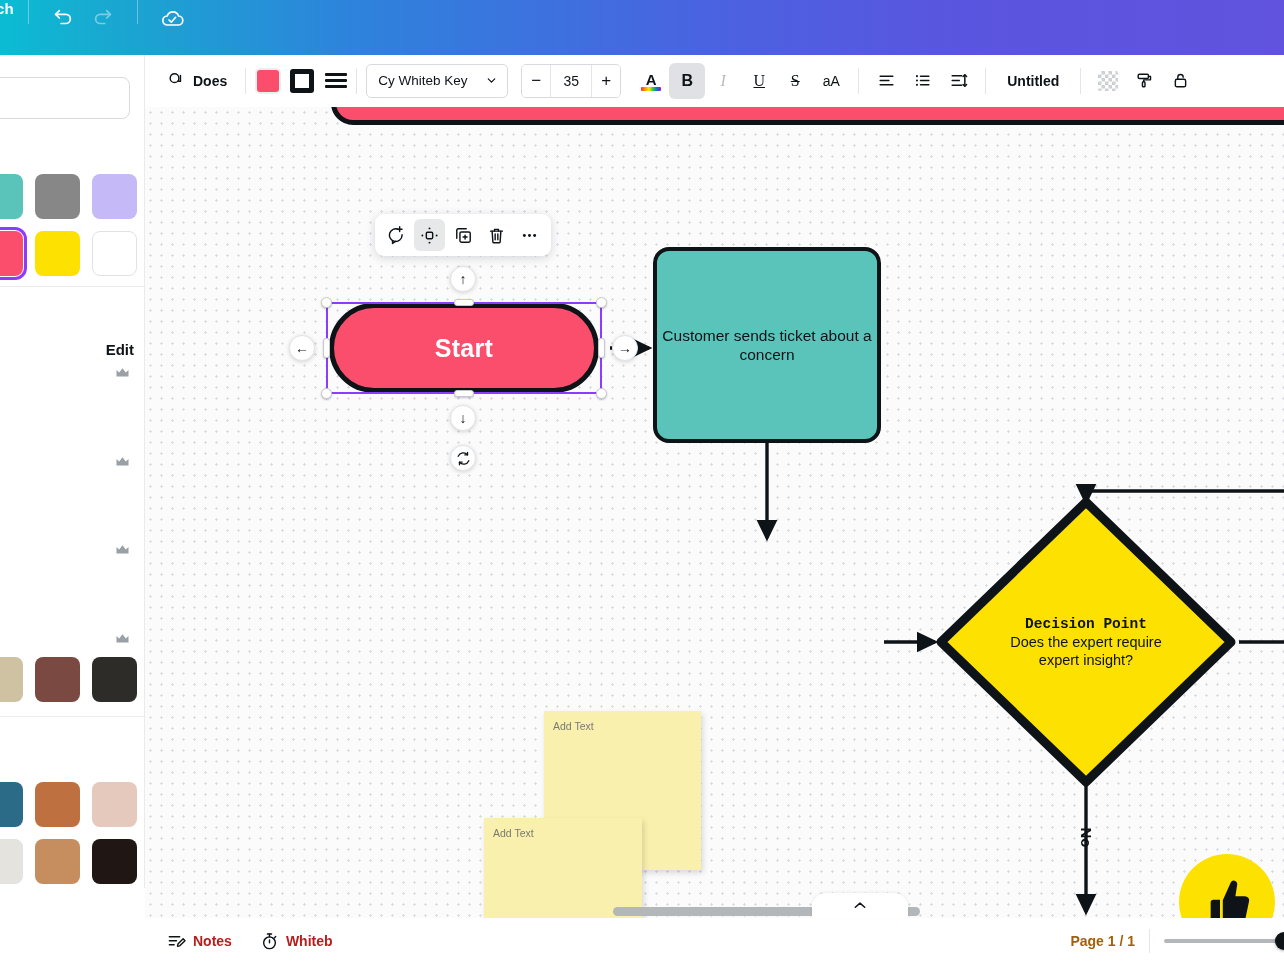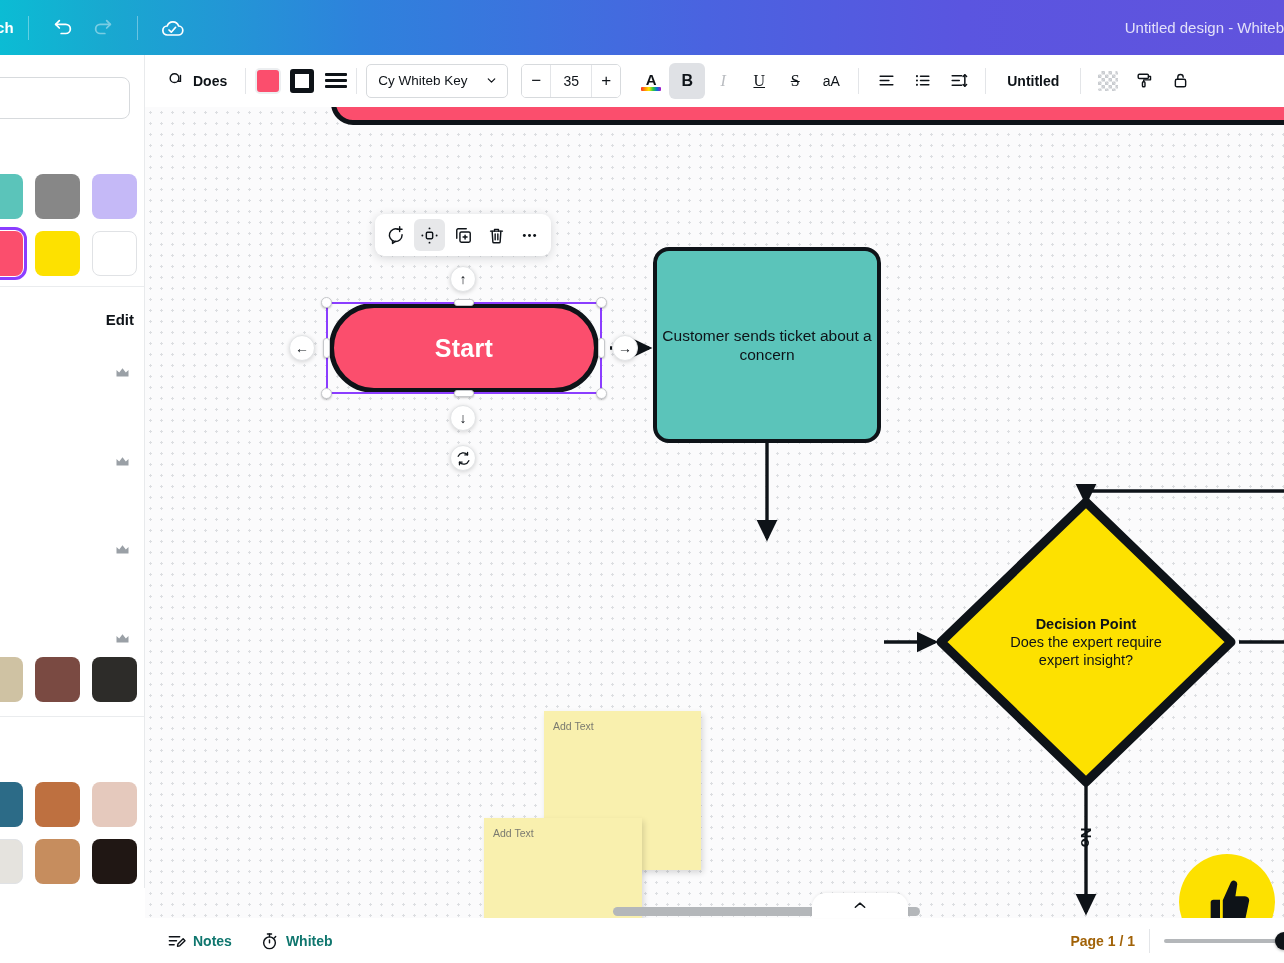--- a/index.html
+++ b/index.html
@@ -10,21 +10,21 @@
   }
 
   
   #app { position: relative; width: 1284px; height: 963px; }
 
   #topbar {
     position: absolute; left: 0; top: 0; width: 1284px; height: 55px;
     background: linear-gradient(90deg, #0bbcd4 0%, #18a9d0 8%, #2e82dc 28%, #4a63e0 55%, #5a55e0 75%, #6153dd 100%);
     display: flex; align-items: center;
   }
-  #topbar .tb-left { display: flex; align-items: center; height: 100%; }
+  #topbar .tb-left { display: flex; height: 100%; }
   .tb-proj {
     color: #fff; font-size: 15px; font-weight: 600;
     padding-left: 0px; margin-left: -4px; letter-spacing: .1px;
     white-space: nowrap;
   }
   .tb-sep { width: 1px; height: 24px; background: rgba(255,255,255,.35); margin: 0 14px; }
   .tb-icon {
     width: 40px; height: 36px; display: flex; align-items: center; justify-content: center;
     border-radius: 6px; cursor: pointer;
   }
@@ -159,21 +159,21 @@
   
   .diamond-wrap { position: absolute; }
   .diamond-shape {
     position: absolute; left: 0; top: 0; width: 100%; height: 100%;
   }
   .diamond-label {
     position: absolute; left: 0; top: 0; width: 100%; height: 100%;
     display: flex; flex-direction: column; align-items: center; justify-content: center;
     font-size: 14.5px; line-height: 1.25; color: #0e1318; text-align: center;
   }
-  .diamond-label b { font-size: 14.5px; font-weight: 700; }
+  .diamond-label b { font-size: 14.5px; font-weight: 700; font-family: Liberation Mono, monospace; }
 
   
   .start-shape {
     position: absolute; background: #fb4e6d; border: 5px solid #0e1318;
     border-radius: 999px; display:flex; align-items:center; justify-content:center;
     color:#fff; font-size: 25px; font-weight: 800; letter-spacing: .3px;
   }
   .sel-box { position: absolute; border: 2px solid #8b3dff; }
   .handle-c {
     position: absolute; width: 11px; height: 11px; border-radius: 50%;
@@ -221,21 +221,21 @@
   }
 
   
   #bottombar {
     position: absolute; left: 0; bottom: 0; width: 1284px; height: 45px;
     background: #fff; display: flex; align-items: center; z-index: 7;
     border-top: 1px solid #fff;
   }
   .bb-btn {
     display:flex; align-items:center; gap: 7px; height: 32px; padding: 0 10px;
-    border-radius: 6px; cursor: pointer; font-size: 14px; font-weight: 600; color:#0f766e;
+    border-radius: 6px; cursor: pointer; font-size: 14px; font-weight: 600; color:#b91c1c;
   }
   .bb-right {
     position: absolute; right: 0; display: flex; align-items: center; gap: 0px;
   }
   .page-ind { font-size: 14px; font-weight: 600; color: #a16207; white-space: nowrap; }
   .bb-div { width:1px; height: 24px; background:#e3e5e8; margin: 0 14px; }
   .zoom-slider { position: relative; width: 120px; height: 4px; background: #b4b7ba; border-radius: 3px; cursor: pointer;}
   .zoom-knob {
     position: absolute; right: -9px; top: -7px; width: 18px; height: 18px; border-radius: 50%;
     background: #0e1318; box-shadow: 0 1px 3px rgba(0,0,0,.3);
@@ -269,21 +269,20 @@
         </svg>
       </div>
       <div class="tb-sep"></div>
       <div class="tb-icon">
         <svg width="24" height="24" viewBox="0 0 24 24" fill="none" stroke="#ffffff" stroke-width="1.7" stroke-linecap="round" stroke-linejoin="round">
           <path d="M7.5 19a4.5 4.5 0 0 1-.3-9A6 6 0 0 1 18.6 10 4.2 4.2 0 0 1 18 19z"></path>
           <polyline points="9 14 11.3 16.2 15.6 11.3"></polyline>
         </svg>
       </div>
     </div>
-    <div class="tb-title">Untitled design - Whiteb</div>
   </div>
 
   <div id="toolbar">
     <div class="tool-btn">
       <svg width="19" height="19" viewBox="0 0 24 24" fill="none" stroke="#0e1318" stroke-width="1.8" stroke-linecap="round">
         <circle cx="9.5" cy="9" r="5.5"></circle>
           <path d="M17 5.5v7.5h-3.2"></path>
       </svg>
       <span>Does</span>
     </div>
@@ -400,21 +399,21 @@
           </div>
         <div class="sw">
             <span style="background:#FDE100"></span>
           </div>
         <div class="sw">
             <span class="bordered" style="background:#FFFFFF"></span>
           </div>
       </div>
     </div>
 
-    <div class="sb-edit" style="top: 256px;">Edit</div>
+    <div class="sb-edit" style="top: 286px;">Edit</div>
 
     <div class="crown" style="top: 310px;">
       <svg width="15" height="12" viewBox="0 0 24 20" fill="#9aa0a6">
           <path d="M2 5l4.5 4L12 2l5.5 7L22 5v11H2z"></path>
         </svg>
     </div>
     <div class="crown" style="top: 399px;">
       <svg width="15" height="12" viewBox="0 0 24 20" fill="#9aa0a6">
           <path d="M2 5l4.5 4L12 2l5.5 7L22 5v11H2z"></path>
         </svg>

